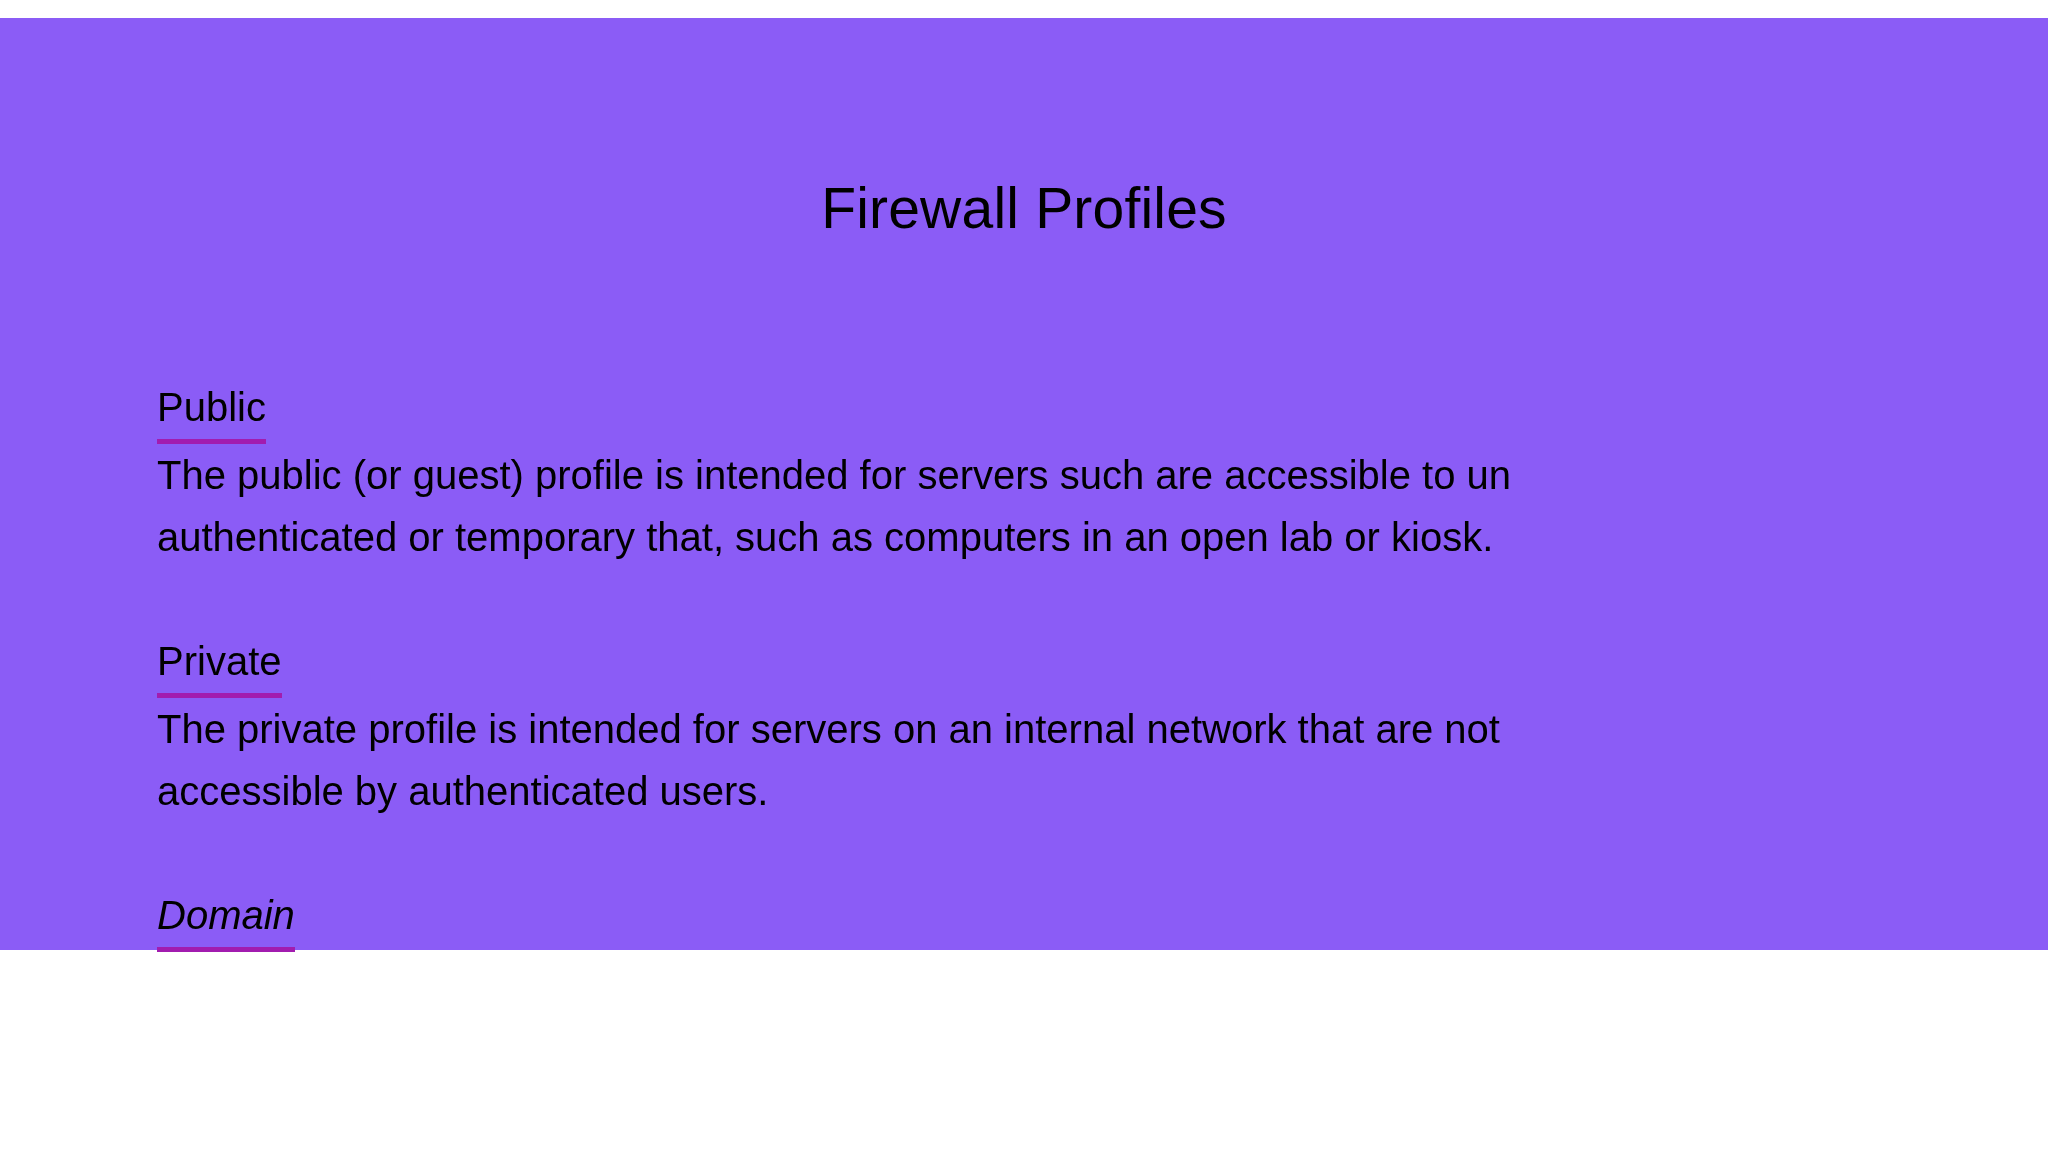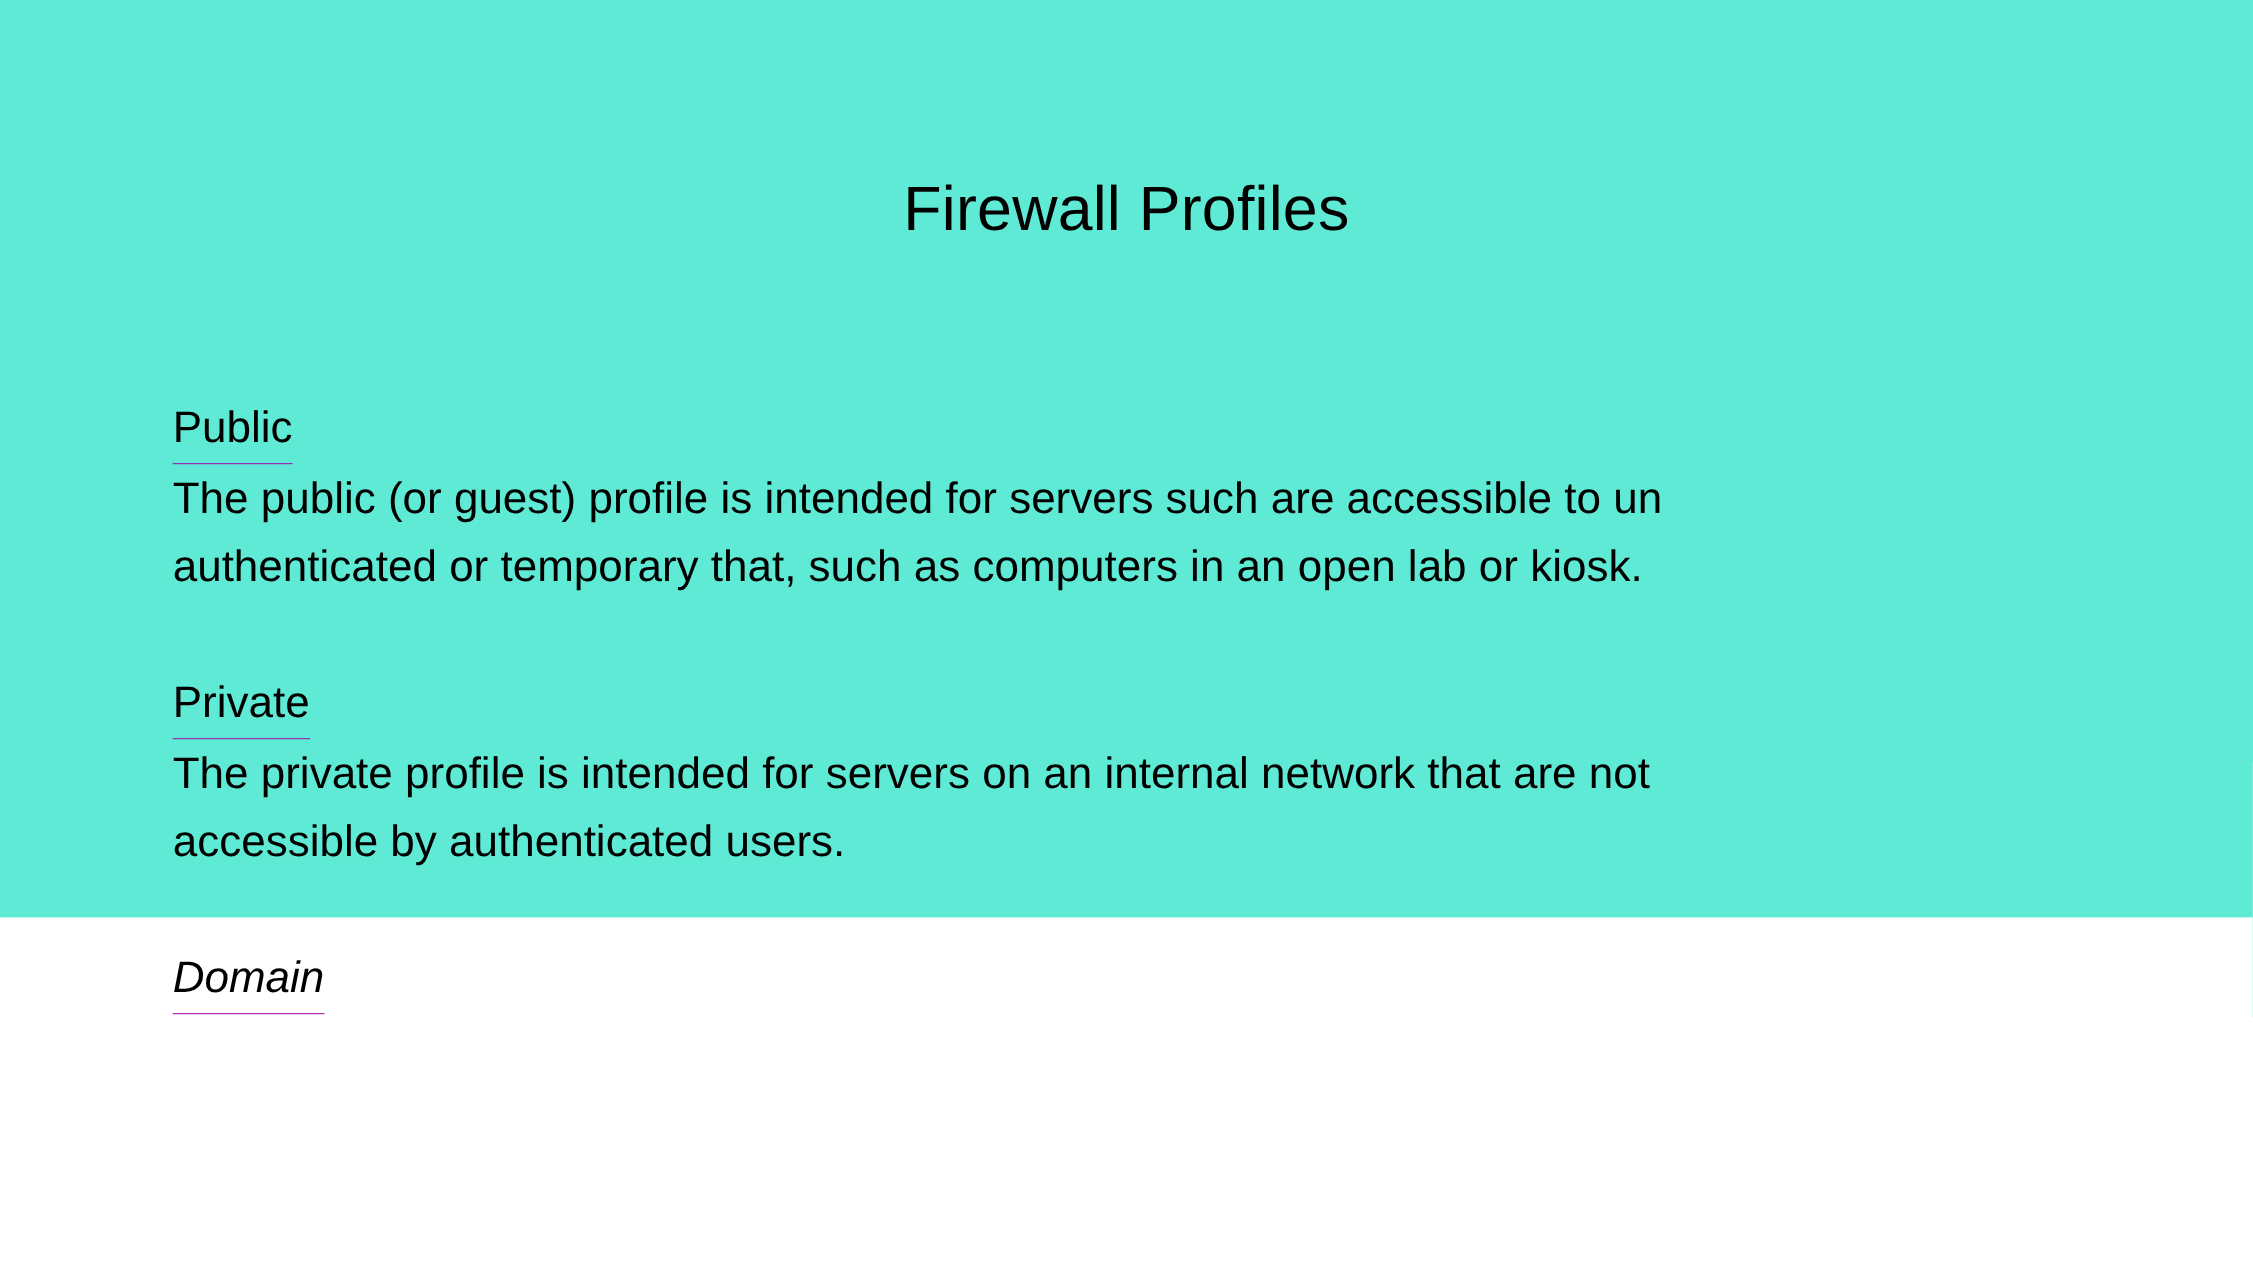--- a/index.html
+++ b/index.html
@@ -11,23 +11,24 @@
     height: 1152px;
     background: #ffffff;
     font-family: "Liberation Sans", sans-serif;
     color: #000000;
     overflow: hidden;
   }
 
   .slide {
     position: relative;
     width: 2048px;
-    height: 834px;
-    background: #5eead4;
+    height: 932px;
+    background: #8b5cf6;
     box-sizing: border-box;
+    margin-top: 18px;
   }
 
   .slide-title {
     position: absolute;
     top: 118px;
     left: 0;
     width: 2048px;
     text-align: center;
     font-size: 57px;
     font-weight: 300;
@@ -51,21 +52,21 @@
     margin-bottom: 0;
     font-style: italic;
   }
 
   .section-heading {
     font-size: 40px;
     font-weight: 400;
     line-height: 62px;
     color: #000000;
     display: inline-block;
-    border-bottom: 1px solid #a21caf;
+    border-bottom: 5px solid #a21caf;
     padding-bottom: 1px;
     margin-bottom: 0;
   }
 
   .section-body {
     font-size: 40px;
     font-weight: 400;
     line-height: 62px;
     color: #000000;
     max-width: 1490px;

